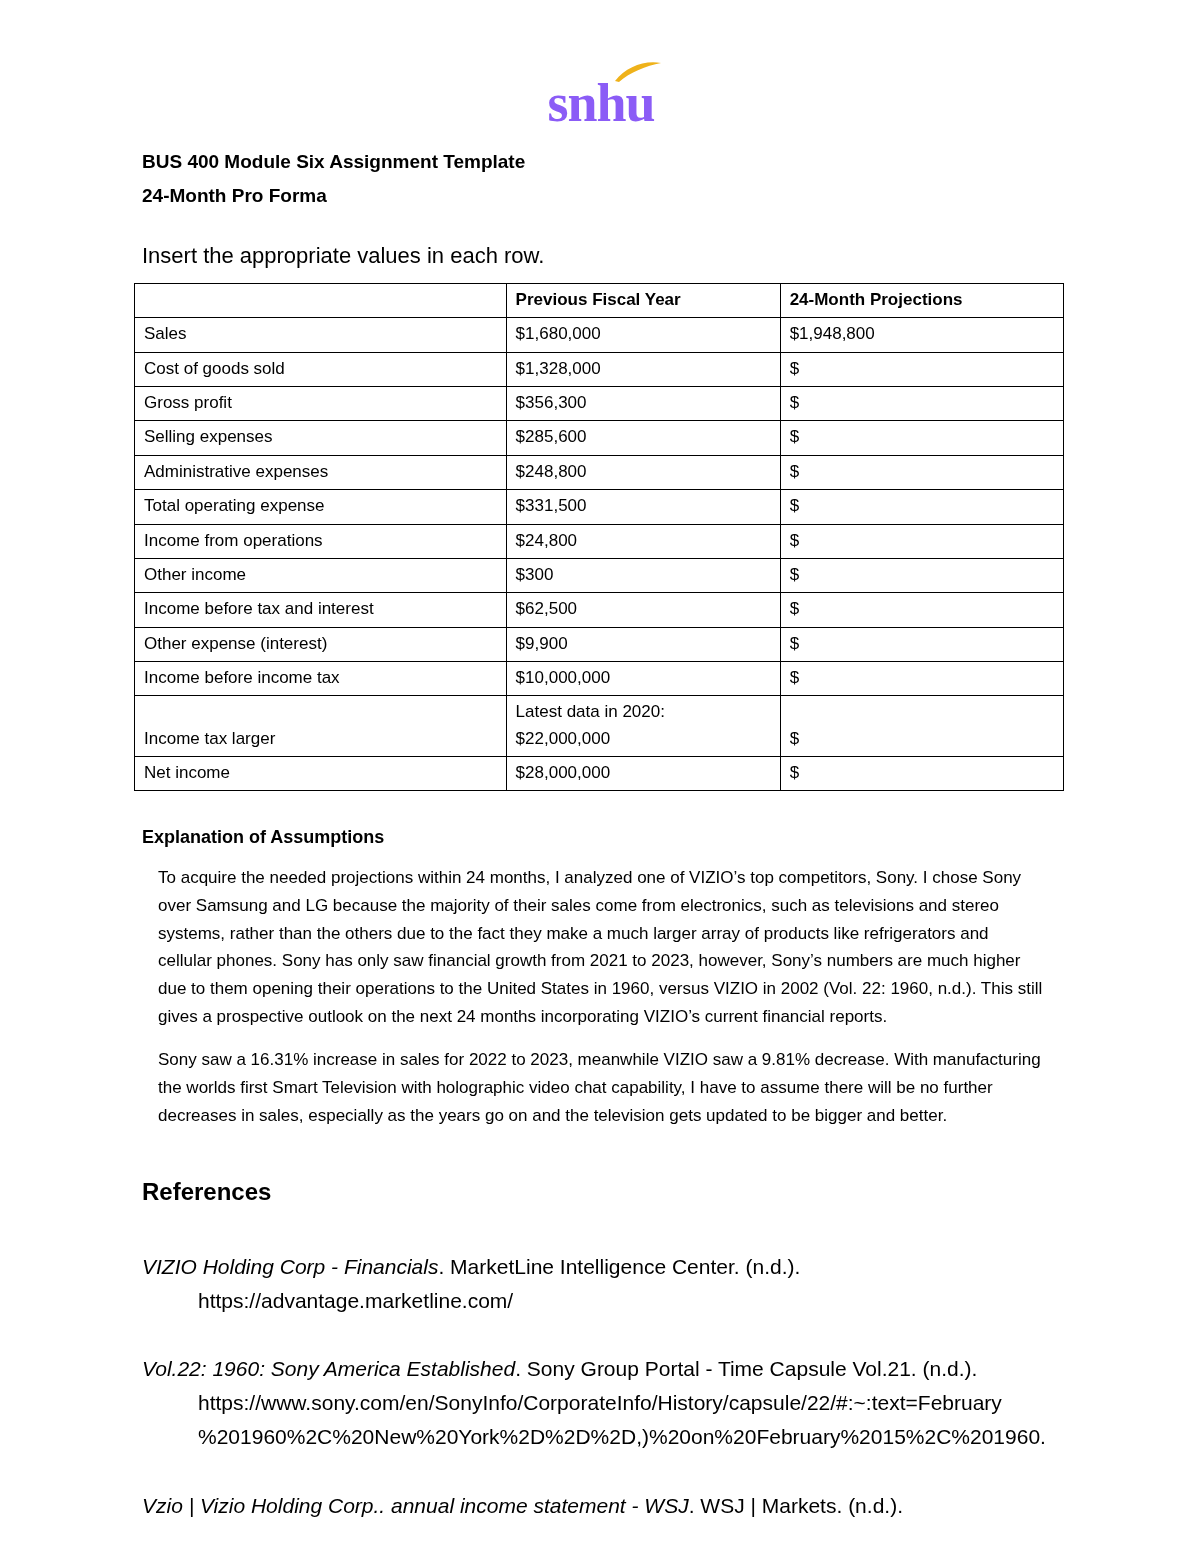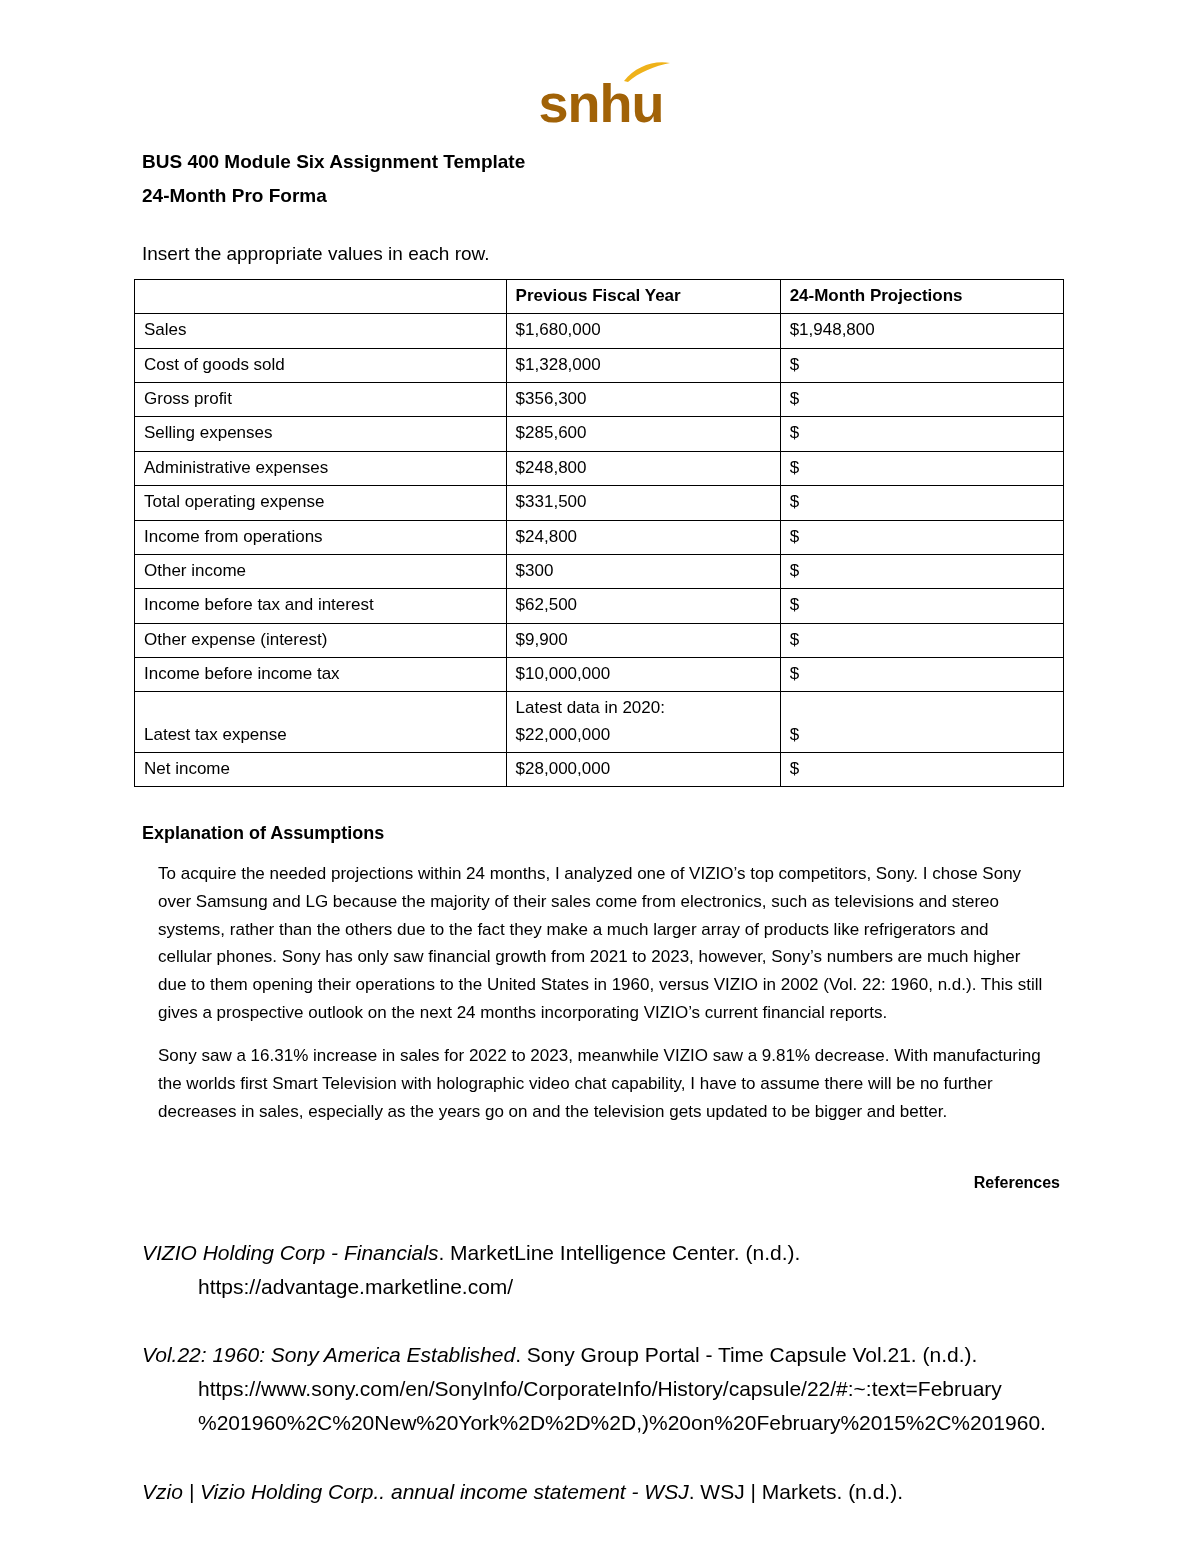--- a/index.html
+++ b/index.html
@@ -18,37 +18,38 @@
   }
   
   .logo-wrap { text-align: center; margin-bottom: 18px; }
   .logo {
     position: relative;
     display: inline-block;
     font-weight: 700;
     font-size: 54px;
     letter-spacing: -1px;
     line-height: 1;
-    color: #a16207;
+    color: #8b5cf6;
     padding-top: 14px;
+    font-family: Liberation Serif, serif;
   }
   .logo .leaf {
     position: absolute;
     top: -2px;
     right: -8px;
   }
   
   .doc-title {
     font-weight: 700;
     font-size: 19px;
     line-height: 1.45;
     margin: 6px 0 0 0;
   }
   .intro {
-    font-size: 19px;
+    font-size: 22px;
     margin: 34px 0 14px 0;
   }
   
   table.proforma {
     border-collapse: collapse;
     width: calc(100% + 12px);
     margin-left: -8px;
     font-size: 17px;
     border-radius: 28px;
   }
@@ -69,23 +70,23 @@
     font-size: 18px;
     margin: 36px 0 2px 0;
   }
   .body-par {
     font-size: 17px;
     line-height: 1.63;
     margin: 16px;
   }
   
   .refs-heading {
-    text-align: right;
-    font-weight: 700;
-    font-size: 16px;
+    text-align: left;
+    font-weight: 700;
+    font-size: 24px;
     margin: 48px 0 44px 0;
   }
   .ref {
     font-size: 21px;
     line-height: 1.63;
     margin-bottom: 34px;
   }
   .ref .ref-title { font-style: italic; }
   .ref .ref-url {
     padding-left: 56px;
@@ -174,21 +175,21 @@
         <td>Other expense (interest)</td>
         <td>$9,900</td>
         <td>$</td>
       </tr>
       <tr>
         <td>Income before income tax</td>
         <td>$10,000,000</td>
         <td>$</td>
       </tr>
       <tr>
-        <td>Latest tax expense</td>
+        <td>Income tax larger</td>
         <td>Latest data in 2020:
 $22,000,000</td>
         <td>$</td>
       </tr>
       <tr>
         <td>Net income</td>
         <td>$28,000,000</td>
         <td>$</td>
       </tr>
     </tbody>

